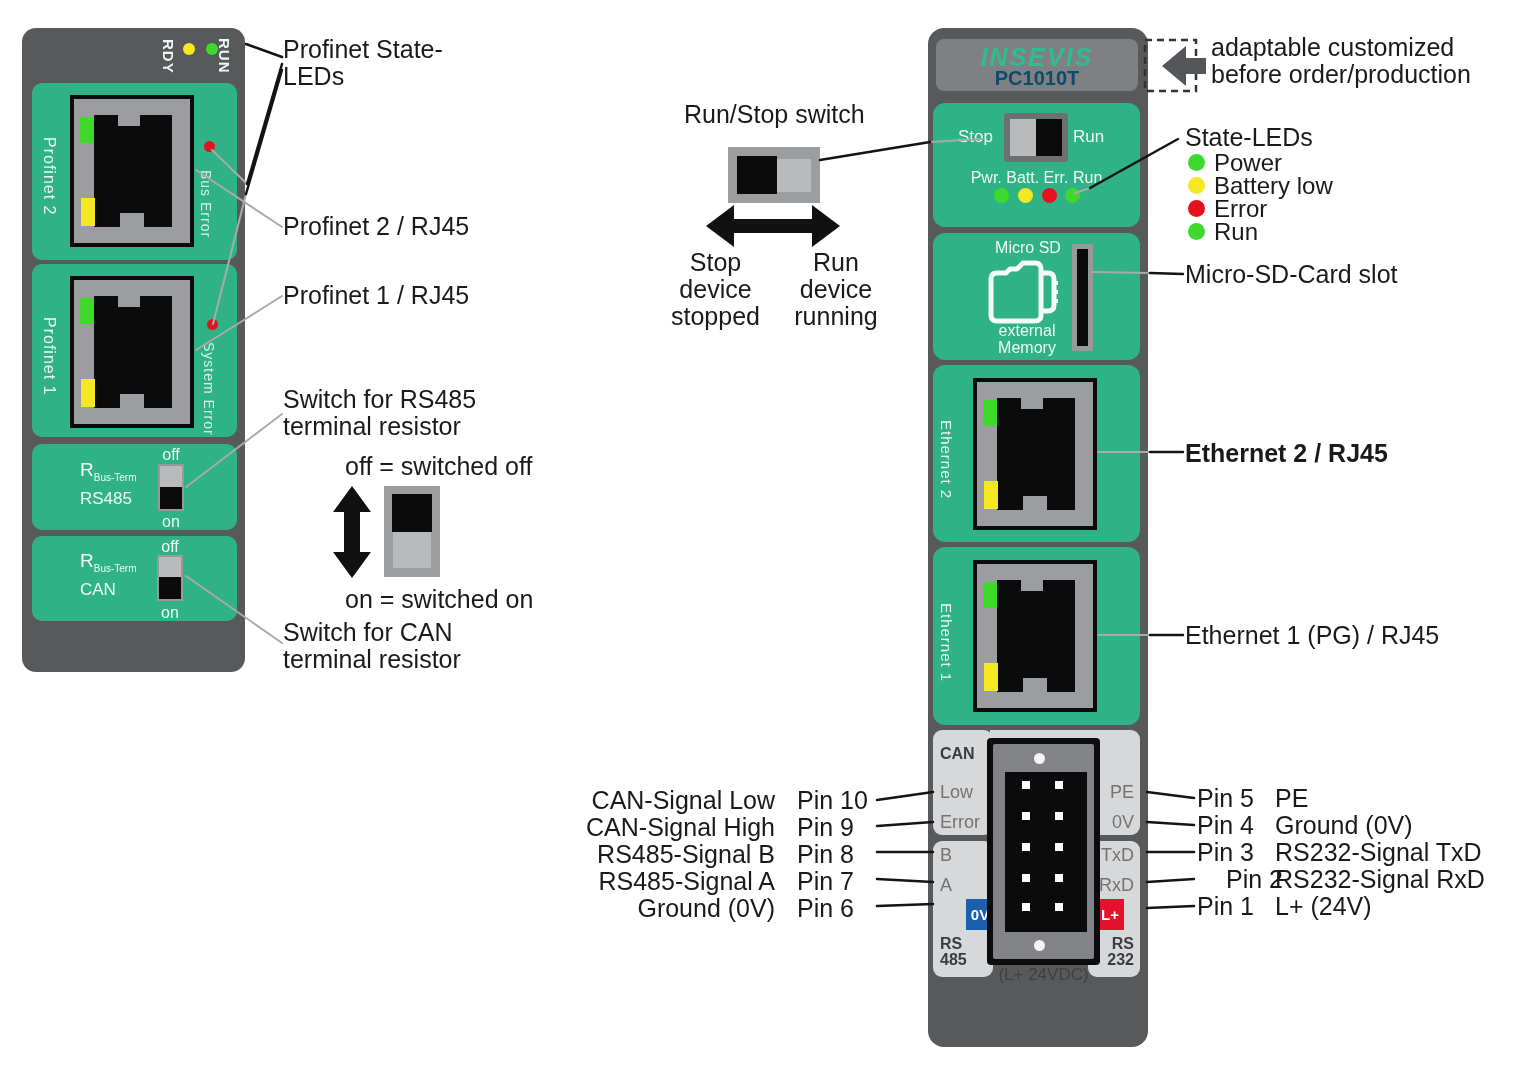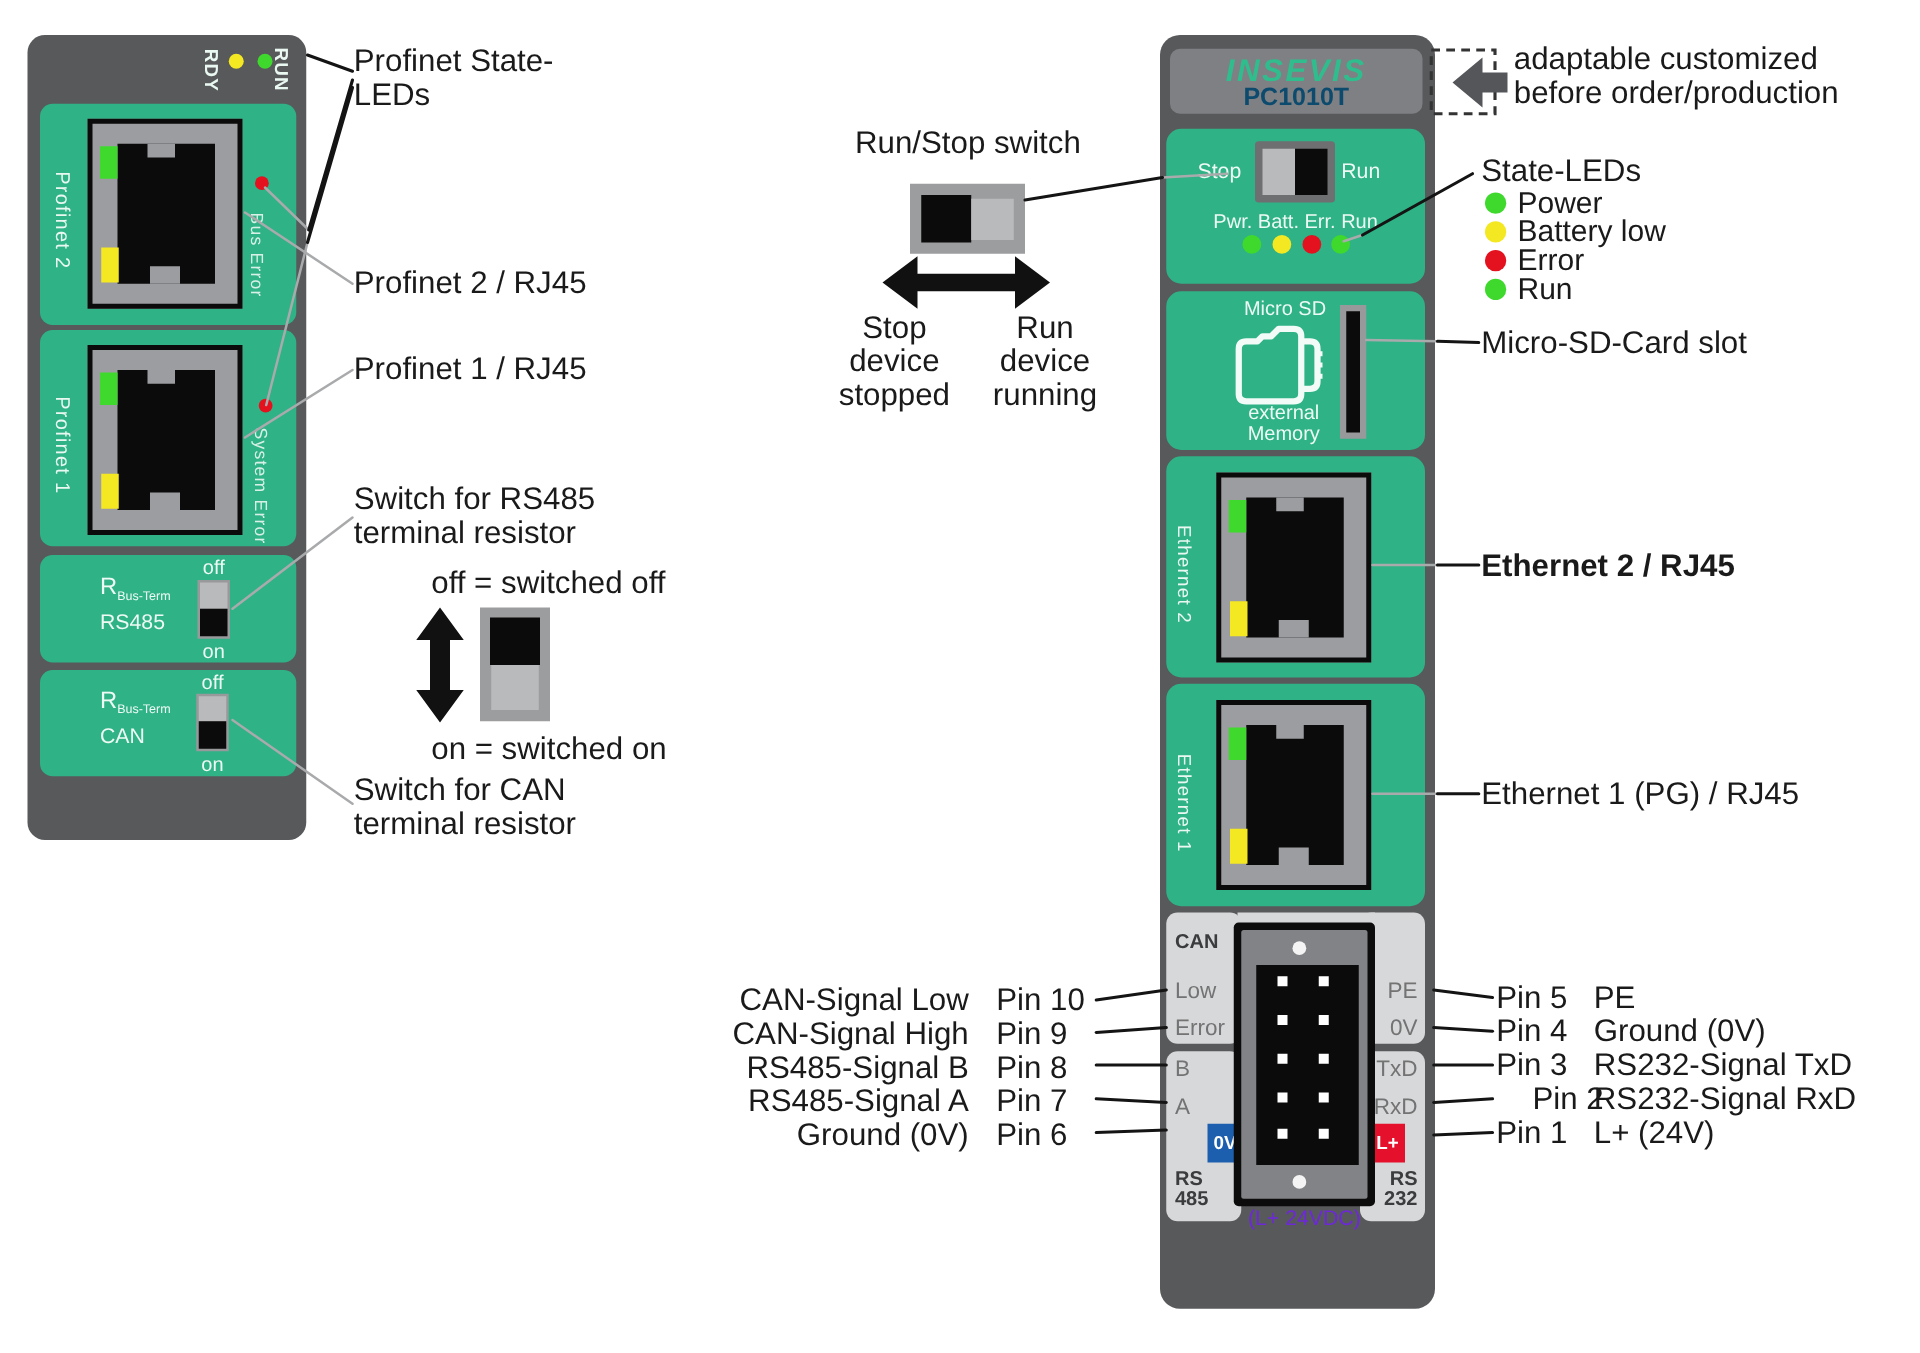--- a/index.html
+++ b/index.html
@@ -182,21 +182,21 @@
     <div class="abs" style="left:35px;top:74px;width:8px;height:8px;background:#fff;"></div>
     <div class="abs" style="left:68px;top:74px;width:8px;height:8px;background:#fff;"></div>
     <div class="abs" style="left:35px;top:105px;width:8px;height:8px;background:#fff;"></div>
     <div class="abs" style="left:68px;top:105px;width:8px;height:8px;background:#fff;"></div>
     <div class="abs" style="left:35px;top:136px;width:8px;height:8px;background:#fff;"></div>
     <div class="abs" style="left:68px;top:136px;width:8px;height:8px;background:#fff;"></div>
     <div class="abs" style="left:35px;top:165px;width:8px;height:8px;background:#fff;"></div>
     <div class="abs" style="left:68px;top:165px;width:8px;height:8px;background:#fff;"></div>
     <div class="abs" style="left:47px;top:202px;width:11px;height:11px;border-radius:50%;background:#f4f4f4;"></div>
   </div>
-  <div class="abs" style="left:987px;top:965px;width:113px;text-align:center;font-size:17px;color:#6d28d9;">(L+ 24VDC)</div>
+  <div class="abs" style="left:987px;top:965px;width:113px;text-align:center;font-size:17px;color:#404040;">(L+ 24VDC)</div>
 
   <div class="ann wrap" style="left:283px;top:36px;width:170px;">Profinet State-LEDs</div>
   <div class="ann" style="left:283px;top:213px;">Profinet 2 / RJ45</div>
   <div class="ann" style="left:283px;top:282px;">Profinet 1 / RJ45</div>
   <div class="ann wrap" style="left:283px;top:386px;width:235px;">Switch for RS485 terminal resistor</div>
   <div class="ann" style="left:345px;top:453px;">off = switched off</div>
   <div class="abs" style="left:384px;top:486px;width:56px;height:91px;background:#9c9d9f;">
     <div class="abs" style="left:8px;top:8px;width:40px;height:38px;background:#0b0b0b;"></div>
     <div class="abs" style="left:9px;top:46px;width:38px;height:36px;background:#b9babc;"></div>
   </div>

